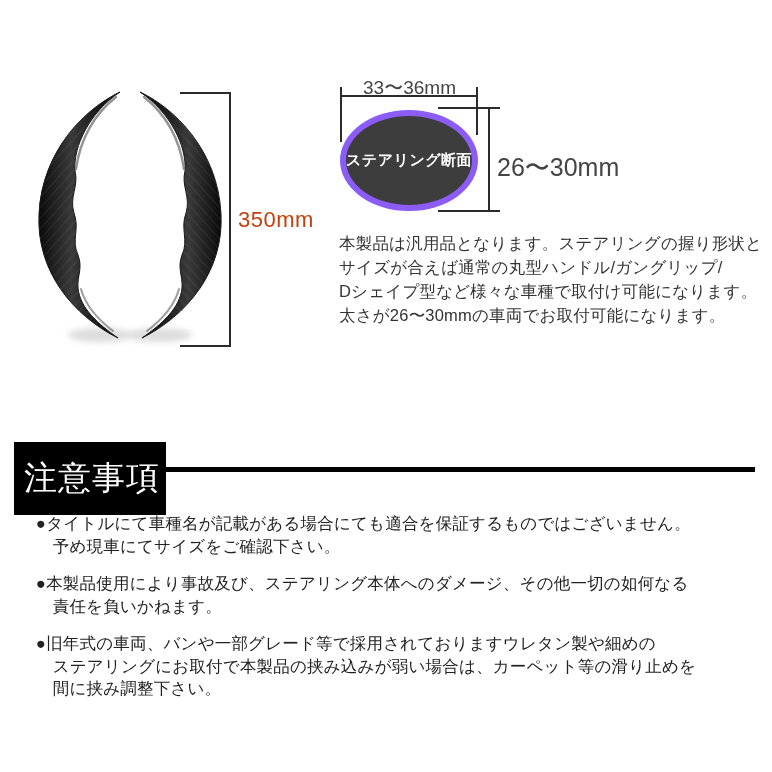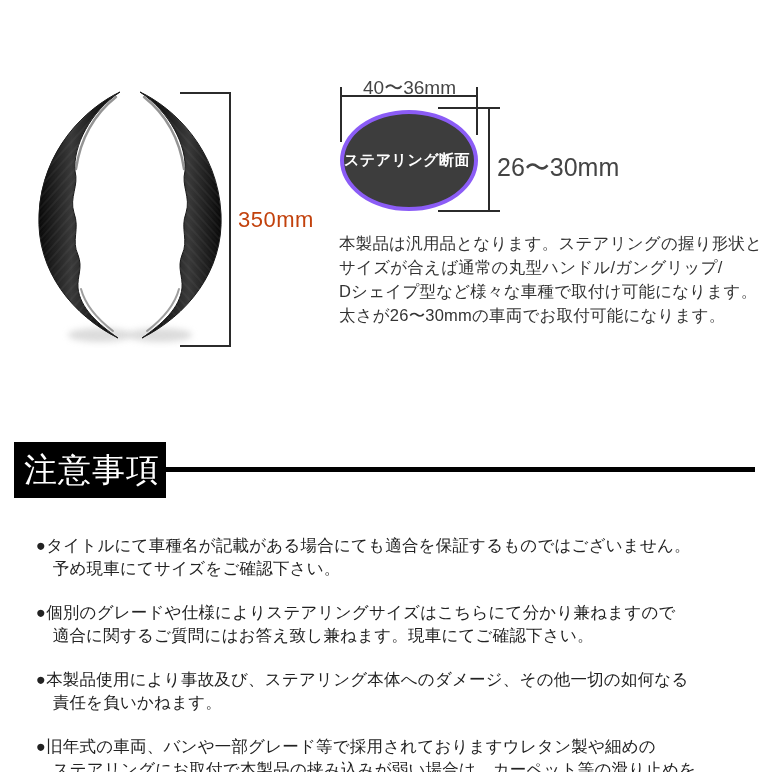--- a/index.html
+++ b/index.html
@@ -36,21 +36,21 @@
   .dim350-tick-bot { left: 180px; top: 345px; width: 51px; height: 2px; }
   .dim350-label {
     position: absolute; left: 238px; top: 207px;
     font-size: 22px; color: #c2410c; letter-spacing: 0.5px;
   }
   
   .cs-ellipse {
     position: absolute; left: 340px; top: 110px;
     width: 138px; height: 101px;
     background: var(--cross-section-fill);
-    border: 4px solid #8b5cf6;
+    border: 6px solid #8b5cf6;
     border-radius: 50%;
     display: flex; align-items: center; 
   }
   .cs-ellipse-label {
     color: var(--cross-section-text);
     font-size: 15px; font-weight: bold; letter-spacing: 0.5px;
     white-space: nowrap;
   }
   .cs-width-hline   { left: 341px; top: 95px;  width: 137px; height: 2px; }
   .cs-width-tick-l  { left: 340px; top: 87px;  width: 2px;  height: 55px; }
@@ -70,41 +70,41 @@
   
   .description {
     position: absolute; left: 339px; top: 231px;
     font-size: 16.5px; line-height: 24px; color: var(--text);
     letter-spacing: 0.2px;
   }
   .description .line { white-space: pre; }
   
   .notice-banner {
     position: absolute; left: 14px; top: 442px;
-    width: 152px; height: 56px;
+    width: 152px; height: 73px;
     background: var(--banner-bg);
     display: flex; align-items: center;
     padding-left: 10px;
   }
   .notice-banner-label {
     color: var(--banner-text);
     font-size: 33px; letter-spacing: 1px; white-space: nowrap;
   }
   .notice-rule {
     position: absolute; left: 166px; top: 467px;
     width: 589px; height: 5px;
     background: var(--banner-bg);
   }
   
   .notices {
     position: absolute; left: 36px; top: 512px;
     font-size: 16.5px; line-height: 22.5px; color: #222222;
     letter-spacing: 0.2px;
   }
-  .notice-item { margin-bottom: 15px; margin-top: 22px; }
+  .notice-item { margin-bottom: 15px; }
   .notice-item .line { white-space: pre; }
 </style>
 </head>
 <body>
 
 <div class="canvas">
 
   <svg class="product-svg" viewBox="0 0 204 264" xmlns="http://www.w3.org/2000/svg">
     <defs>
       <filter id="softblur" x="-50%" y="-50%" width="200%" height="200%">
@@ -151,21 +151,21 @@
   <div class="dimline dim350-tick-top"></div>
   <div class="dimline dim350-tick-bot"></div>
   <div class="dim350-label">350mm</div>
 
   <div class="cs-ellipse">
     <span class="cs-ellipse-label">ステアリング断面</span>
   </div>
   <div class="dimline cs-width-hline"></div>
   <div class="dimline cs-width-tick-l"></div>
   <div class="dimline cs-width-tick-r"></div>
-  <div class="cs-width-label">40〜36mm</div>
+  <div class="cs-width-label">33〜36mm</div>
   <div class="dimline cs-height-vline"></div>
   <div class="dimline cs-height-tick-t"></div>
   <div class="dimline cs-height-tick-b"></div>
   <div class="cs-height-label">26〜30mm</div>
 
   <div class="description">
     <div class="line">本製品は汎用品となります。ステアリングの握り形状と</div>
     <div class="line">サイズが合えば通常の丸型ハンドル/ガングリップ/</div>
     <div class="line">Dシェイプ型など様々な車種で取付け可能になります。</div>
     <div class="line">太さが26〜30mmの車両でお取付可能になります。</div>
@@ -175,24 +175,20 @@
     <span class="notice-banner-label">注意事項</span>
   </div>
   <div class="notice-rule"></div>
 
   <div class="notices">
     <div class="notice-item">
       <div class="line">●タイトルにて車種名が記載がある場合にても適合を保証するものではございません。</div>
       <div class="line">　予め現車にてサイズをご確認下さい。</div>
     </div>
     <div class="notice-item">
-      <div class="line">●個別のグレードや仕様によりステアリングサイズはこちらにて分かり兼ねますので</div>
-      <div class="line">　適合に関するご質問にはお答え致し兼ねます。現車にてご確認下さい。</div>
-    </div>
-    <div class="notice-item">
       <div class="line">●本製品使用により事故及び、ステアリング本体へのダメージ、その他一切の如何なる</div>
       <div class="line">　責任を負いかねます。</div>
     </div>
     <div class="notice-item">
       <div class="line">●旧年式の車両、バンや一部グレード等で採用されておりますウレタン製や細めの</div>
       <div class="line">　ステアリングにお取付で本製品の挟み込みが弱い場合は、カーペット等の滑り止めを</div>
       <div class="line">　間に挟み調整下さい。</div>
     </div>
   </div>
 

